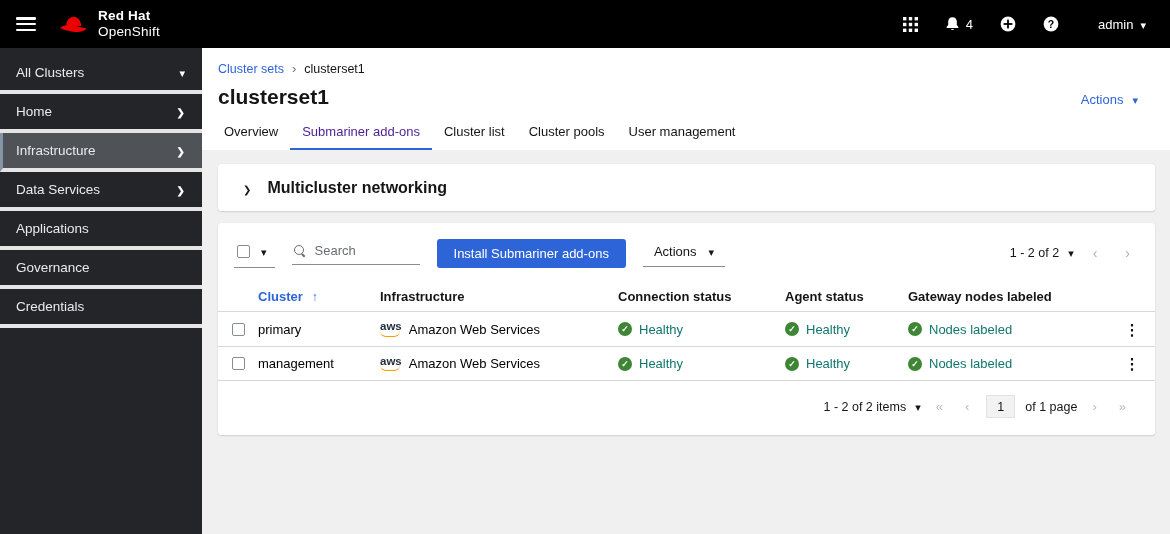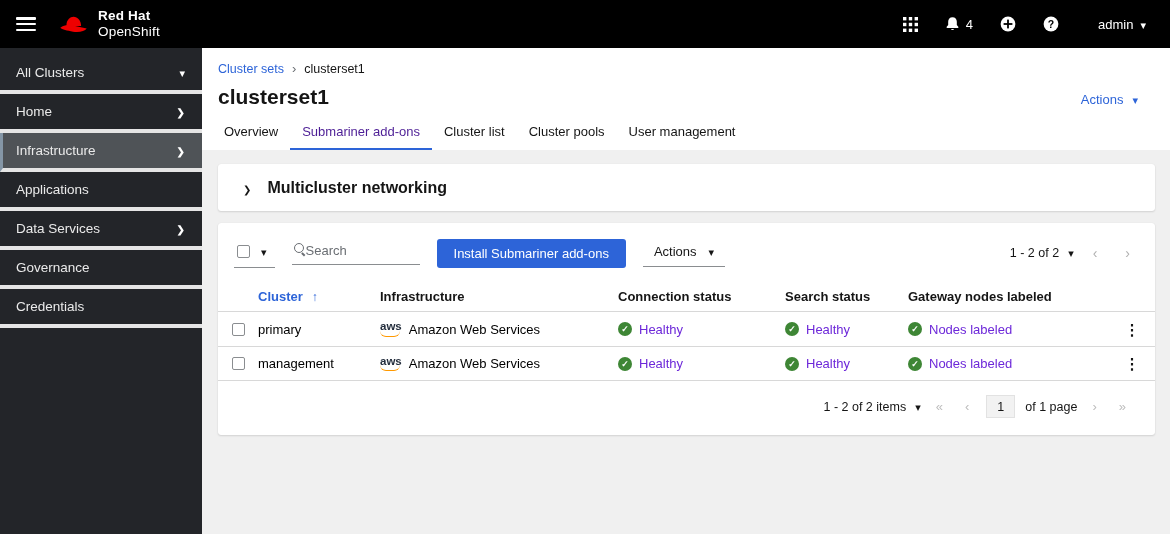--- a/index.html
+++ b/index.html
@@ -57,21 +57,21 @@
   .card { background:#fff; border-radius:3px; box-shadow:0 1px 2px rgba(3,3,3,.12), 0 0 1px rgba(3,3,3,.1); }
   .expand-card { height:47px; display:flex; align-items:center; gap:16px; padding:0 25px; margin-bottom:12px; }
   .expand-title { font-weight:bold; font-size:16px; color:#151515; }
   .chev-right-d::before { content:"❯"; font-size:10px; color:#151515; }
   
   .toolbar { display:flex; align-items:center; padding:15px 16px 13px; gap:17px; }
   .underlined { border-bottom:1px solid #8a8d90; }
   .bulk-select { display:flex; align-items:center; gap:11px; padding:4px 8px 7px 3px; cursor:pointer; }
   .checkbox { width:13px; height:13px; border:1px solid #8a8d90; border-radius:2px; background:#fff; display:inline-block; cursor:pointer; flex:0 0 13px; }
   .caret-down-g::before { content:"▾"; font-size:11px; color:#151515; }
-  .search-box { display:flex; padding:2px 4px 6px 2px; width:128px; }
+  .search-box { display:flex; align-items:center; gap:9px; padding:2px 4px 6px 2px; width:128px; }
   .mag { position:relative; width:12px; height:12px; flex:0 0 12px; }
   .mag::before { content:""; position:absolute; left:0; top:0; width:8px; height:8px; border:1.6px solid #6a6e73; border-radius:50%; }
   .mag::after { content:""; position:absolute; left:8.5px; top:8.5px; width:4px; height:1.6px; background:#6a6e73; transform:rotate(45deg); transform-origin:left center; }
   .search-input { border:0; outline:0; width:90px; font-size:13px; font-family:"Liberation Sans",sans-serif; color:#151515; background:transparent; }
   .search-input::placeholder { color:#6a6e73; }
   .primary-btn { background:#2d64d8; color:#fff; border:0; border-radius:3px; font-size:13px; padding:7px 17px; cursor:pointer; font-family:"Liberation Sans",sans-serif; }
   .actions-dd { display:flex; align-items:center; gap:12px; font-size:13px; color:#151515; padding:4px 11px 7px 11px; cursor:pointer; }
   .toolbar-right { margin-left:auto; display:flex; align-items:center; gap:10px; font-size:12.5px; color:#151515; }
   .pg-chev { color:#b0b0b0; font-size:14px; cursor:default; padding:0 9px; }
   
@@ -81,21 +81,21 @@
   .tr.row { min-height:35px; border-top:1px solid #d8d8d8; }
   .tbl-bottom-border { border-bottom:1px solid #d8d8d8; }
   .cell { display:flex; align-items:center; gap:7px; }
   .cell.center { justify-content:center; }
   .sort-col { color:#2d64d8; cursor:pointer; display:flex; gap:9px; align-items:center; }
   .sort-arrow::before { content:"↑"; color:#2d64d8; font-size:12px; }
   .aws-logo { position:relative; font-weight:bold; font-size:11.5px; color:#252f3e; padding-bottom:4px; line-height:1; }
   .aws-logo::after { content:""; position:absolute; left:0; right:2px; bottom:0; height:5px; border-bottom:1.8px solid #f90; border-radius:0 0 9px 9px; }
   .ok-icon { width:14px; height:14px; border-radius:50%; background:#3e8635; position:relative; flex:0 0 14px; }
   .ok-icon::before { content:"✓"; position:absolute; left:50%; top:50%; transform:translate(-50%,-52%); color:#fff; font-size:9px; font-weight:bold; }
-  .link { color:#6d28d9; cursor:pointer; }
+  .link { color:#0f766e; cursor:pointer; }
   .kebab { cursor:pointer; color:#151515; font-size:15px; letter-spacing:0; line-height:1; }
   .kebab::before { content:"⋮"; font-weight:bold; }
   
   .bottom-pg { display:flex; align-items:center; justify-content:flex-end; gap:8px; padding:14px 22px 17px; font-size:12.5px; color:#151515; }
   .pg-group { display:flex; align-items:center; gap:9px; cursor:pointer; }
   .pg-nav { color:#bdbdbd; font-size:13px; padding:0 7px; cursor:default; }
   .page-input { width:29px; height:23px; text-align:center; border:1px solid #e2e2e2; background:#f2f2f2; font-size:12.5px; font-family:"Liberation Sans",sans-serif; color:#151515; margin:0 2px; }
 </style>
 </head>
 <body>
@@ -170,25 +170,25 @@
       </div>
       <div class="side-item">
         <span>Home</span>
         <span class="chev-right"></span>
       </div>
       <div class="side-item active">
         <span>Infrastructure</span>
         <span class="chev-right"></span>
       </div>
       <div class="side-item">
-        <span>Applications</span>
-      </div>
-      <div class="side-item">
         <span>Data Services</span>
         <span class="chev-right"></span>
+      </div>
+      <div class="side-item">
+        <span>Applications</span>
       </div>
       <div class="side-item">
         <span>Governance</span>
       </div>
       <div class="side-item">
         <span>Credentials</span>
       </div>
     </nav>
 
     <main class="content">
@@ -253,21 +253,21 @@
                 <span>Cluster</span>
                 <span class="sort-arrow"></span>
               </div>
               <div class="cell">
                   <span>Infrastructure</span>
                 </div>
               <div class="cell">
                   <span>Connection status</span>
                 </div>
               <div class="cell">
-                  <span>Search status</span>
+                  <span>Agent status</span>
                 </div>
               <div class="cell">
                   <span>Gateway nodes labeled</span>
                 </div>
               <div class="cell center"></div>
             </div>
 
             <div class="tr row">
               <div class="cell center">
                   <span class="checkbox"></span>

